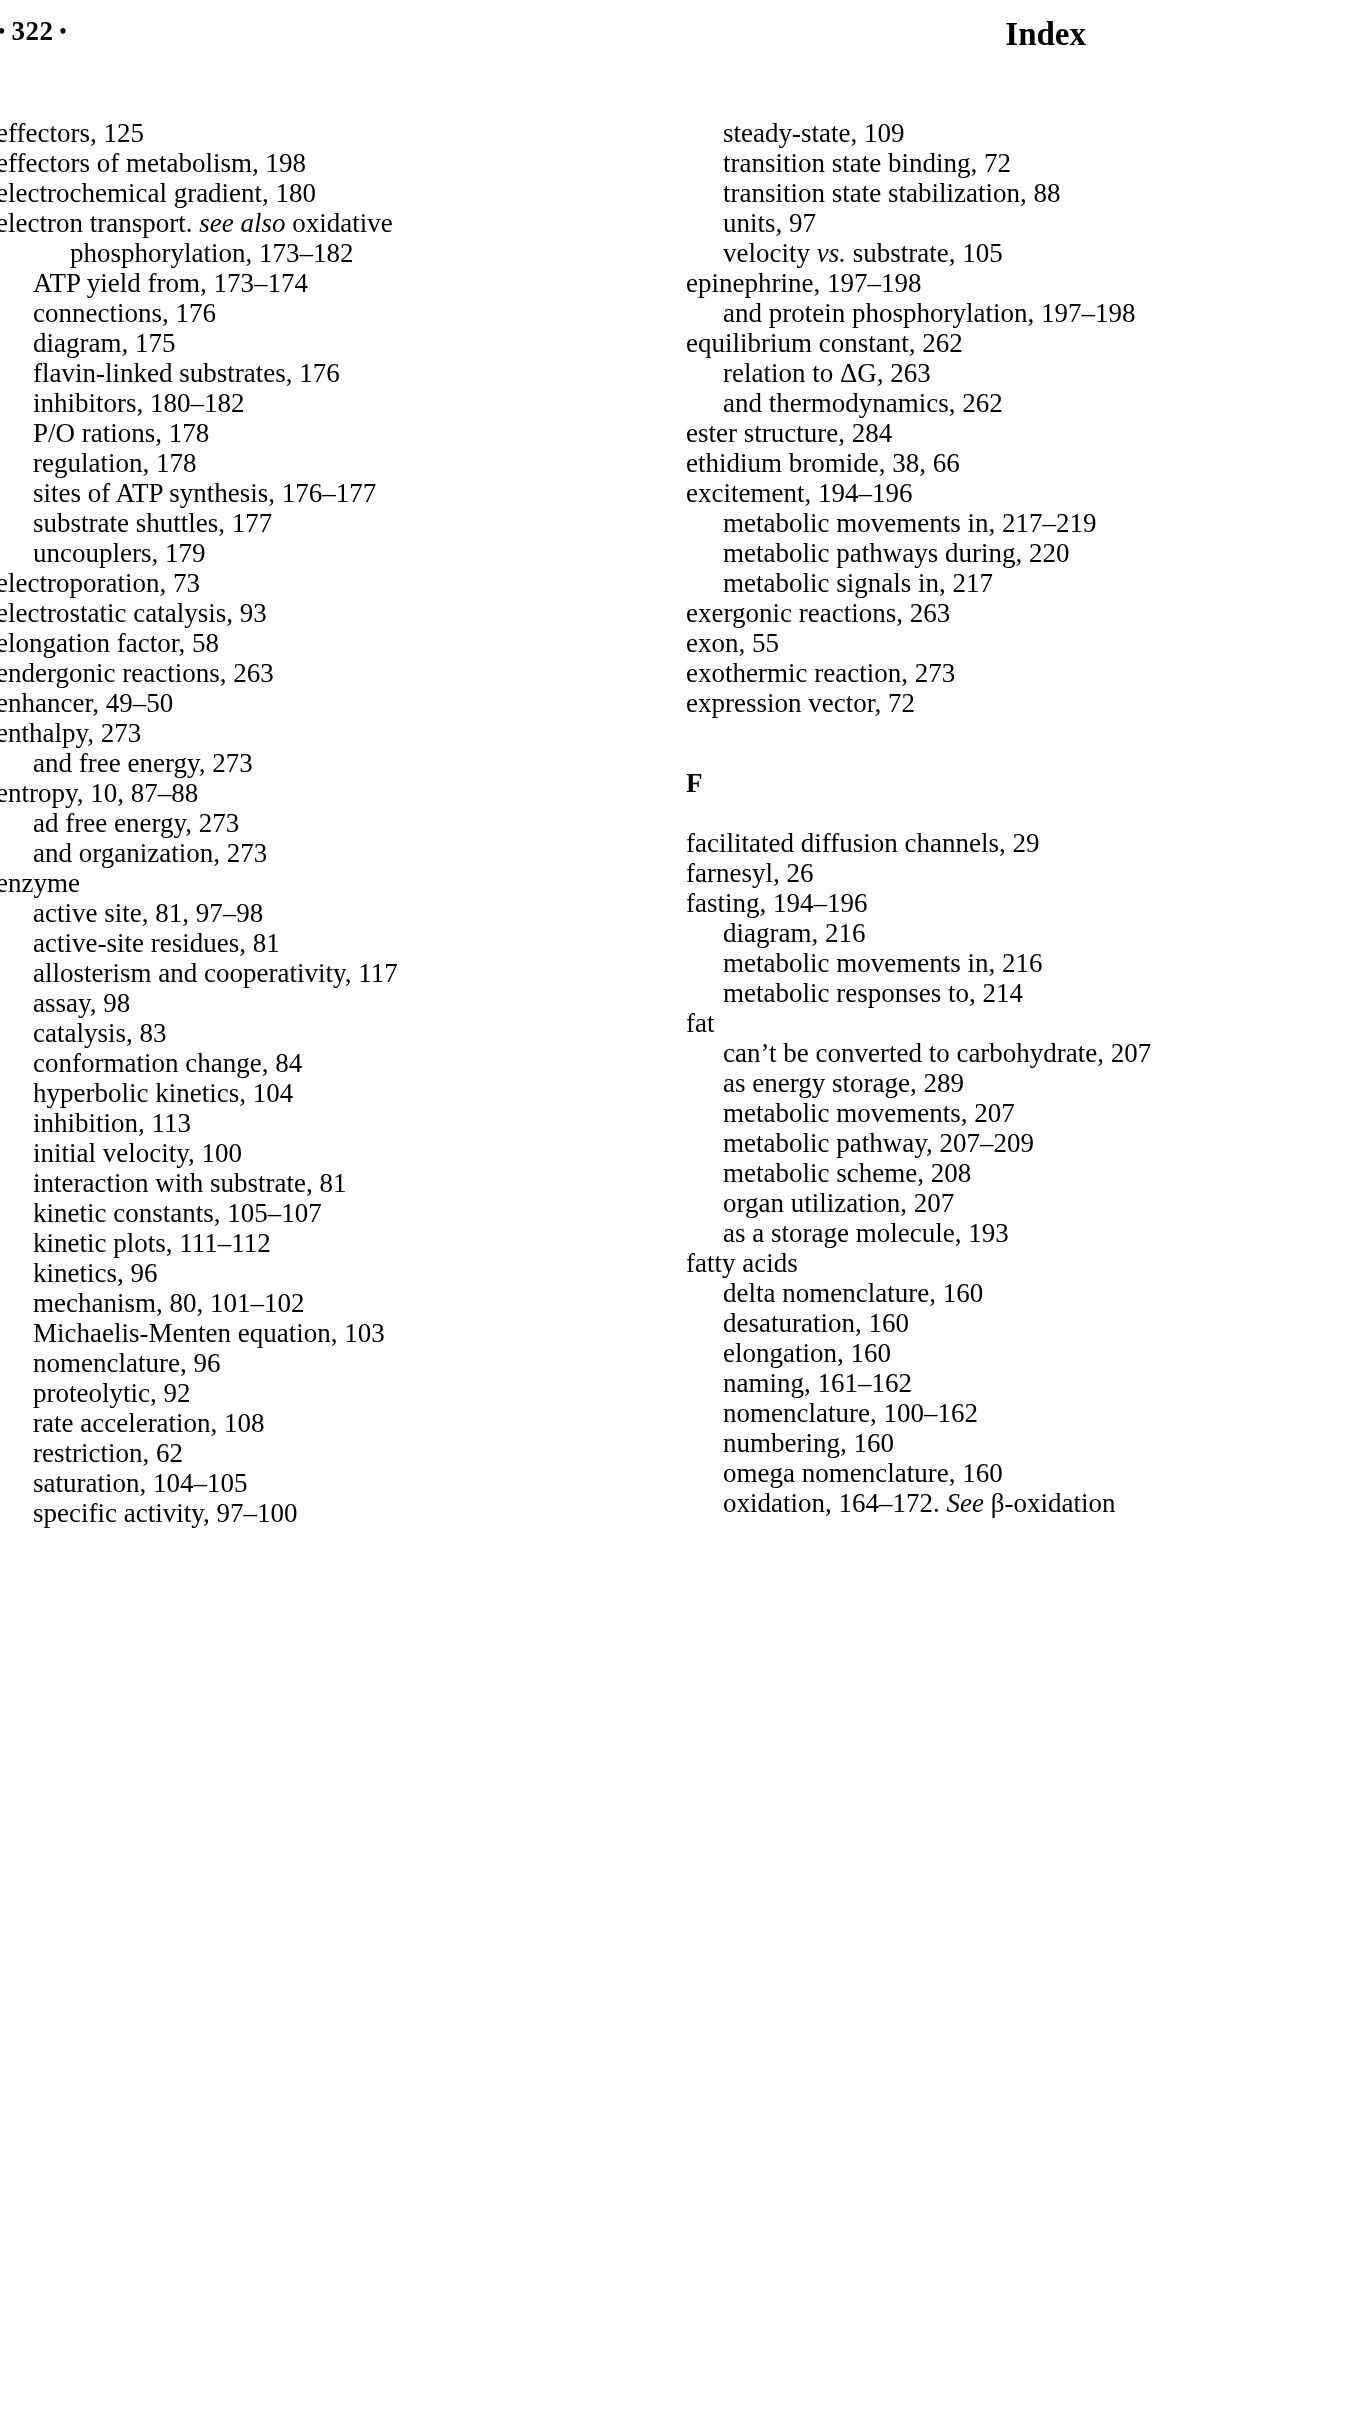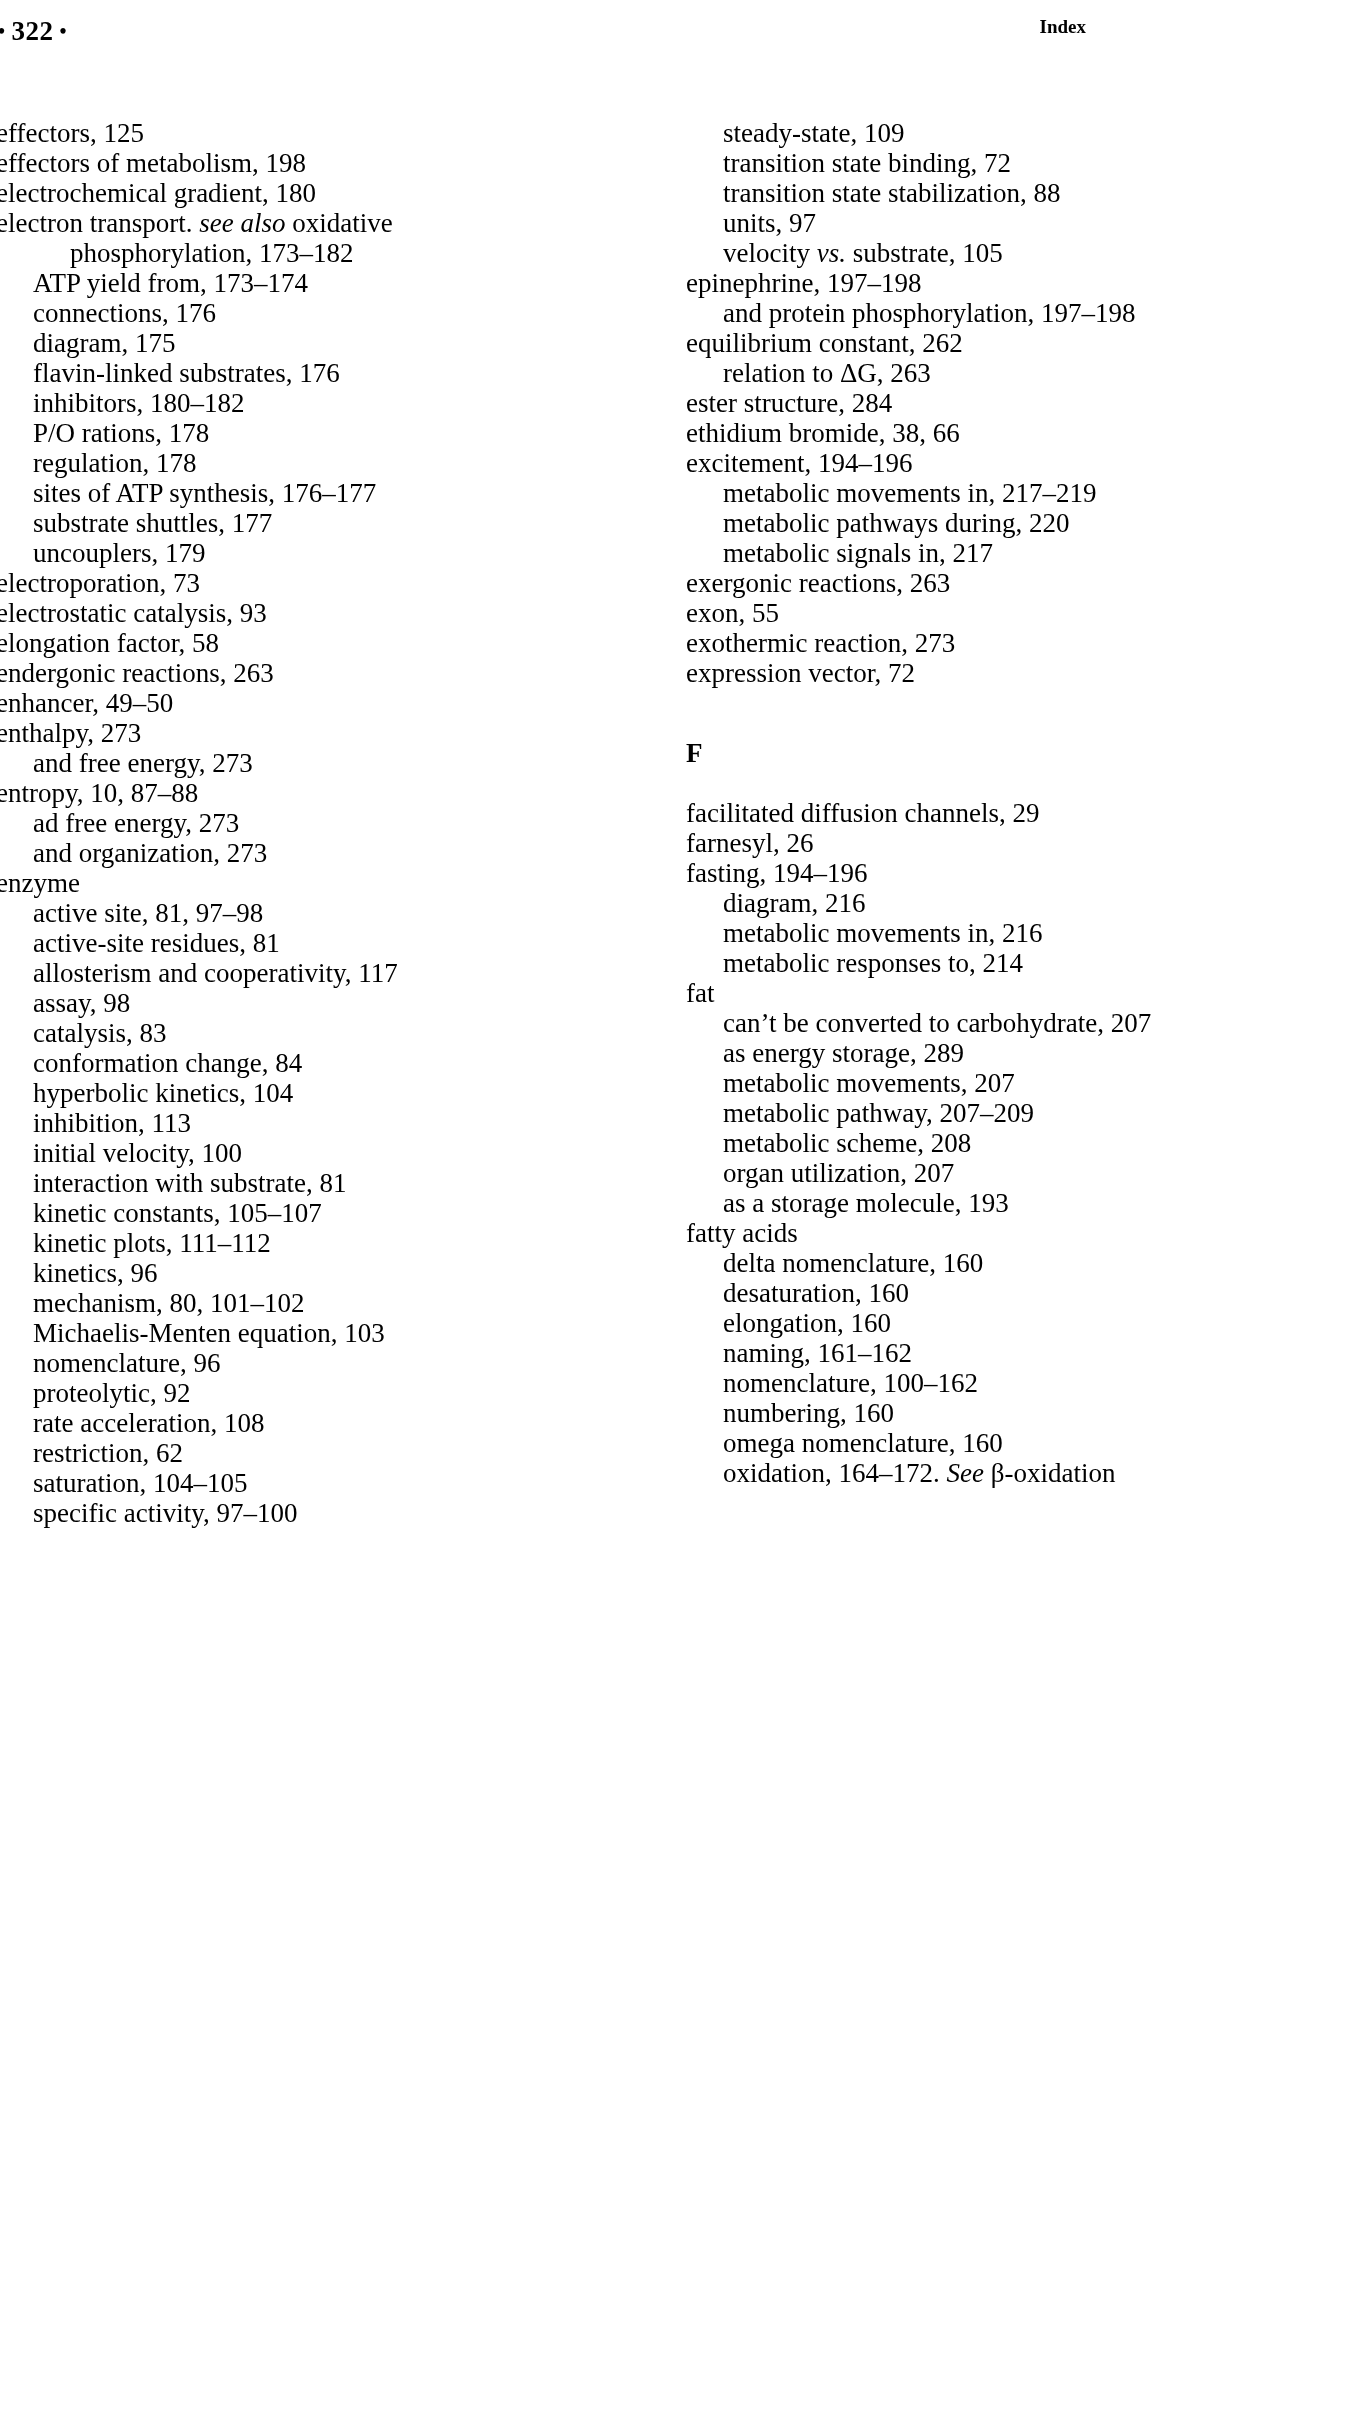--- a/index.html
+++ b/index.html
@@ -37,21 +37,21 @@
   }
   .folio .bullet {
     font-size: 20px;
     vertical-align: 2px;
     padding: 0 6px;
   }
   .head-title {
     position: absolute;
     right: 10px;
     top: 16px;
-    font-size: 19px;
+    font-size: 33px;
     font-weight: bold;
     white-space: nowrap;
   }
 
   
   .columns {
     position: absolute;
     top: 118px;
     left: 0;
     width: 1353px;
@@ -150,20 +150,21 @@
   <div class="col col-right" id="col-right">
       <div class="entry lvl1">steady-state, 109</div>
       <div class="entry lvl1">transition state binding, 72</div>
       <div class="entry lvl1">transition state stabilization, 88</div>
       <div class="entry lvl1">units, 97</div>
       <div class="entry lvl1">velocity <span class="it">vs.</span> substrate, 105</div>
       <div class="entry lvl0">epinephrine, 197–198</div>
       <div class="entry lvl1">and protein phosphorylation, 197–198</div>
       <div class="entry lvl0">equilibrium constant, 262</div>
       <div class="entry lvl1">relation to ΔG, 263</div>
+      <div class="entry lvl1">and thermodynamics, 262</div>
       <div class="entry lvl0">ester structure, 284</div>
       <div class="entry lvl0">ethidium bromide, 38, 66</div>
       <div class="entry lvl0">excitement, 194–196</div>
       <div class="entry lvl1">metabolic movements in, 217–219</div>
       <div class="entry lvl1">metabolic pathways during, 220</div>
       <div class="entry lvl1">metabolic signals in, 217</div>
       <div class="entry lvl0">exergonic reactions, 263</div>
       <div class="entry lvl0">exon, 55</div>
       <div class="entry lvl0">exothermic reaction, 273</div>
       <div class="entry lvl0">expression vector, 72</div>

